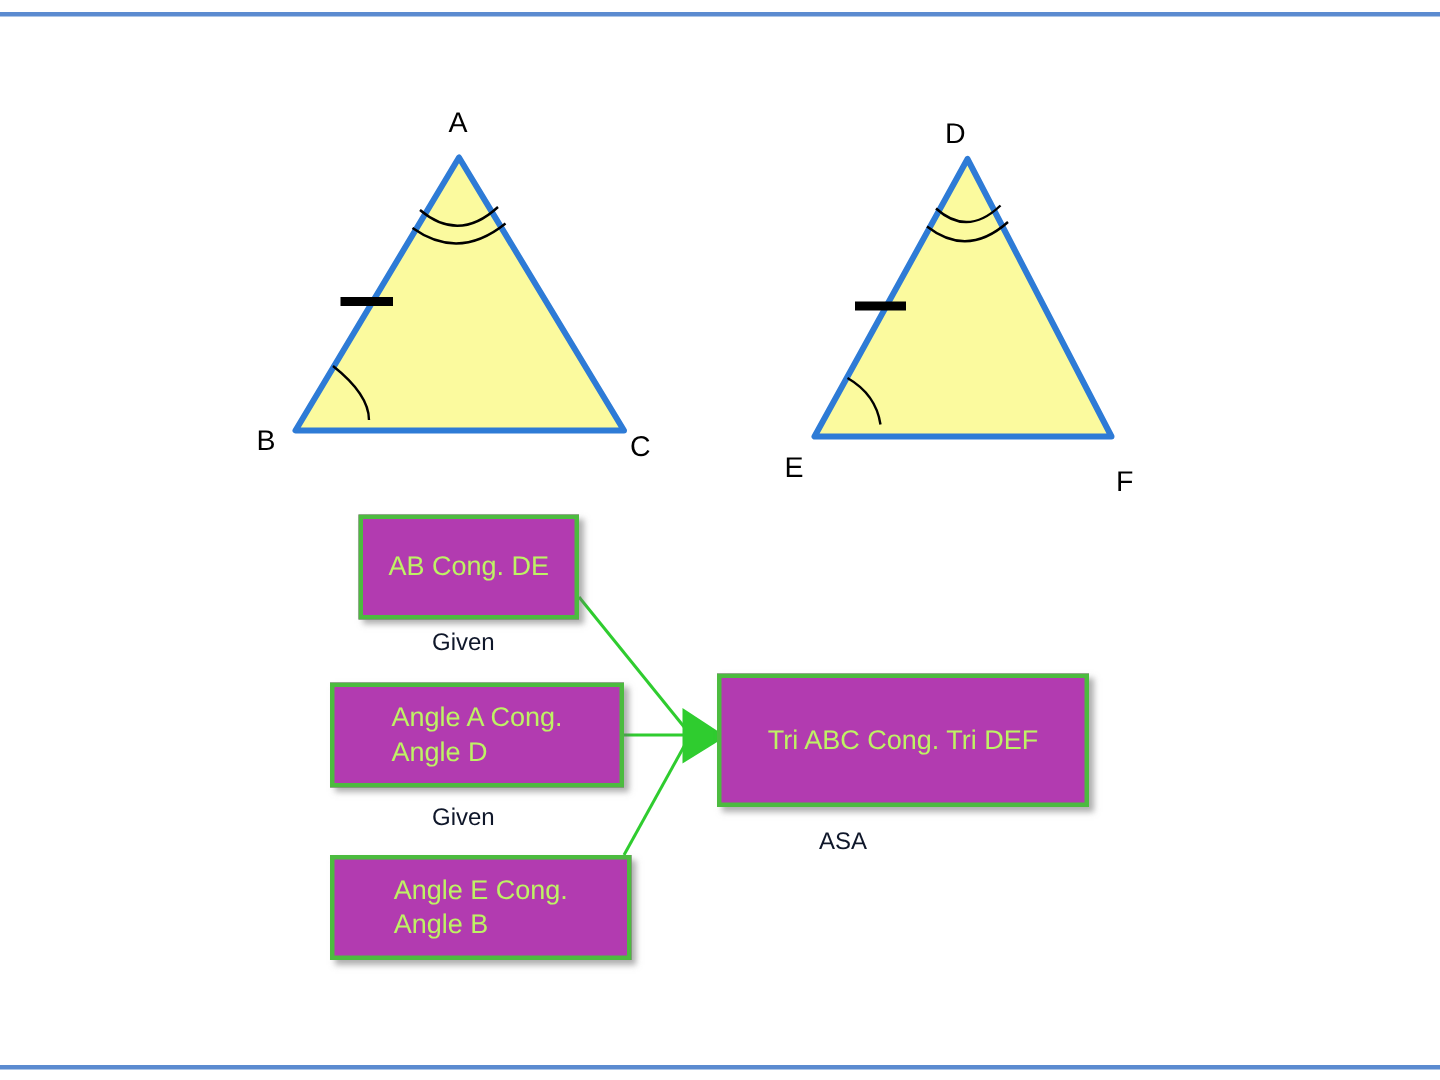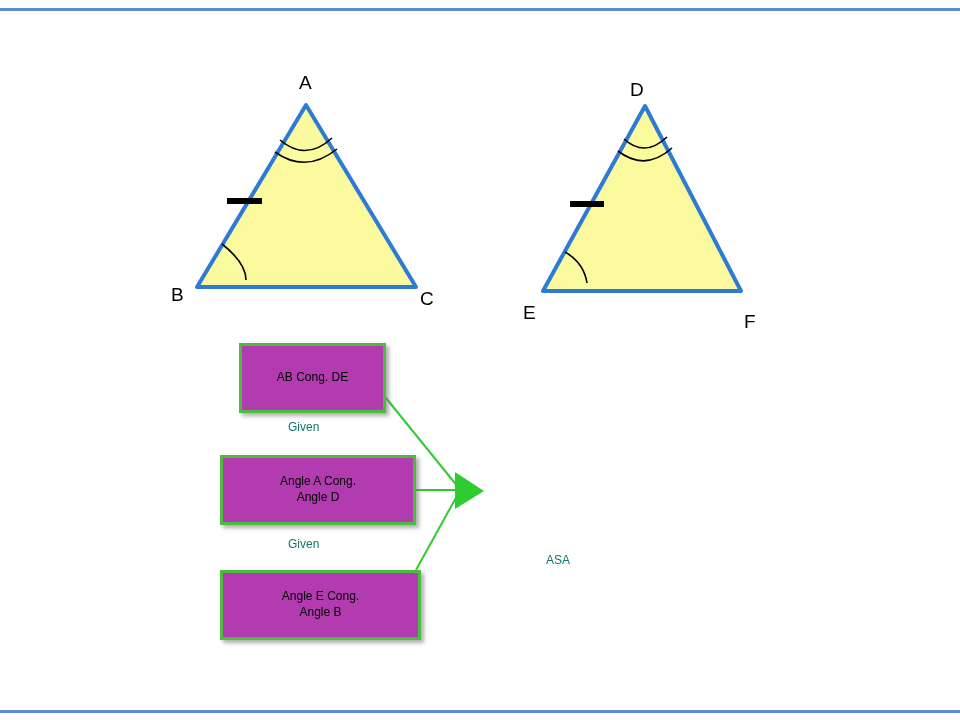--- a/index.html
+++ b/index.html
@@ -11,28 +11,28 @@
   .hline.top { top:8px; }
   .hline.bottom { top:710px; }
   .diagram-svg { position:absolute; left:0; top:0; }
   .vertex-label {
     position:absolute; font-size:19px; color:#000; font-weight:400;
   }
   .fc-box {
     position:absolute; background:#b23bb0; border:3px solid #4cbb3f;
     box-shadow:3px 3px 4px rgba(110,110,110,.55);
     display:flex; align-items:center; justify-content:center;
-    text-align:center; font-size:12px; line-height:1.3; color:#000000;
+    font-size:18px; line-height:1.3; color:#bef264;
     white-space:pre-line; box-sizing:border-box;
   }
   .box-ab   { left:239px; top:343px; width:147px; height:70px; }
   .box-ad   { left:220px; top:455px; width:196px; height:70px; }
   .box-eb   { left:220px; top:570px; width:201px; height:70px; }
   .box-conc { left:478px; top:449px; width:248px; height:89px; }
-  .caption { position:absolute; font-size:12px; color:#0f766e; }
+  .caption { position:absolute; font-size:16px; color:#0f172a; }
   .caption-given1 { left:288px; top:420px; }
   .caption-given2 { left:288px; top:537px; }
   .caption-asa    { left:546px; top:553px; }
   .lbl-a { left:299px; top:72px; }
   .lbl-b { left:171px; top:284px; }
   .lbl-c { left:420px; top:288px; }
   .lbl-d { left:630px; top:79px; }
   .lbl-e { left:523px; top:302px; }
   .lbl-f { left:744px; top:311px; }
 </style>
@@ -80,15 +80,16 @@
   <div class="fc-box box-ab">AB Cong. DE</div>
   <span class="caption caption-given1">Given</span>
 
   <div class="fc-box box-ad">Angle A Cong.
 Angle D</div>
   <span class="caption caption-given2">Given</span>
 
   <div class="fc-box box-eb">Angle E Cong.
 Angle B</div>
 
+  <div class="fc-box box-conc">Tri ABC Cong. Tri DEF</div>
   <span class="caption caption-asa">ASA</span>
 
 </div>
 
 </body></html>

